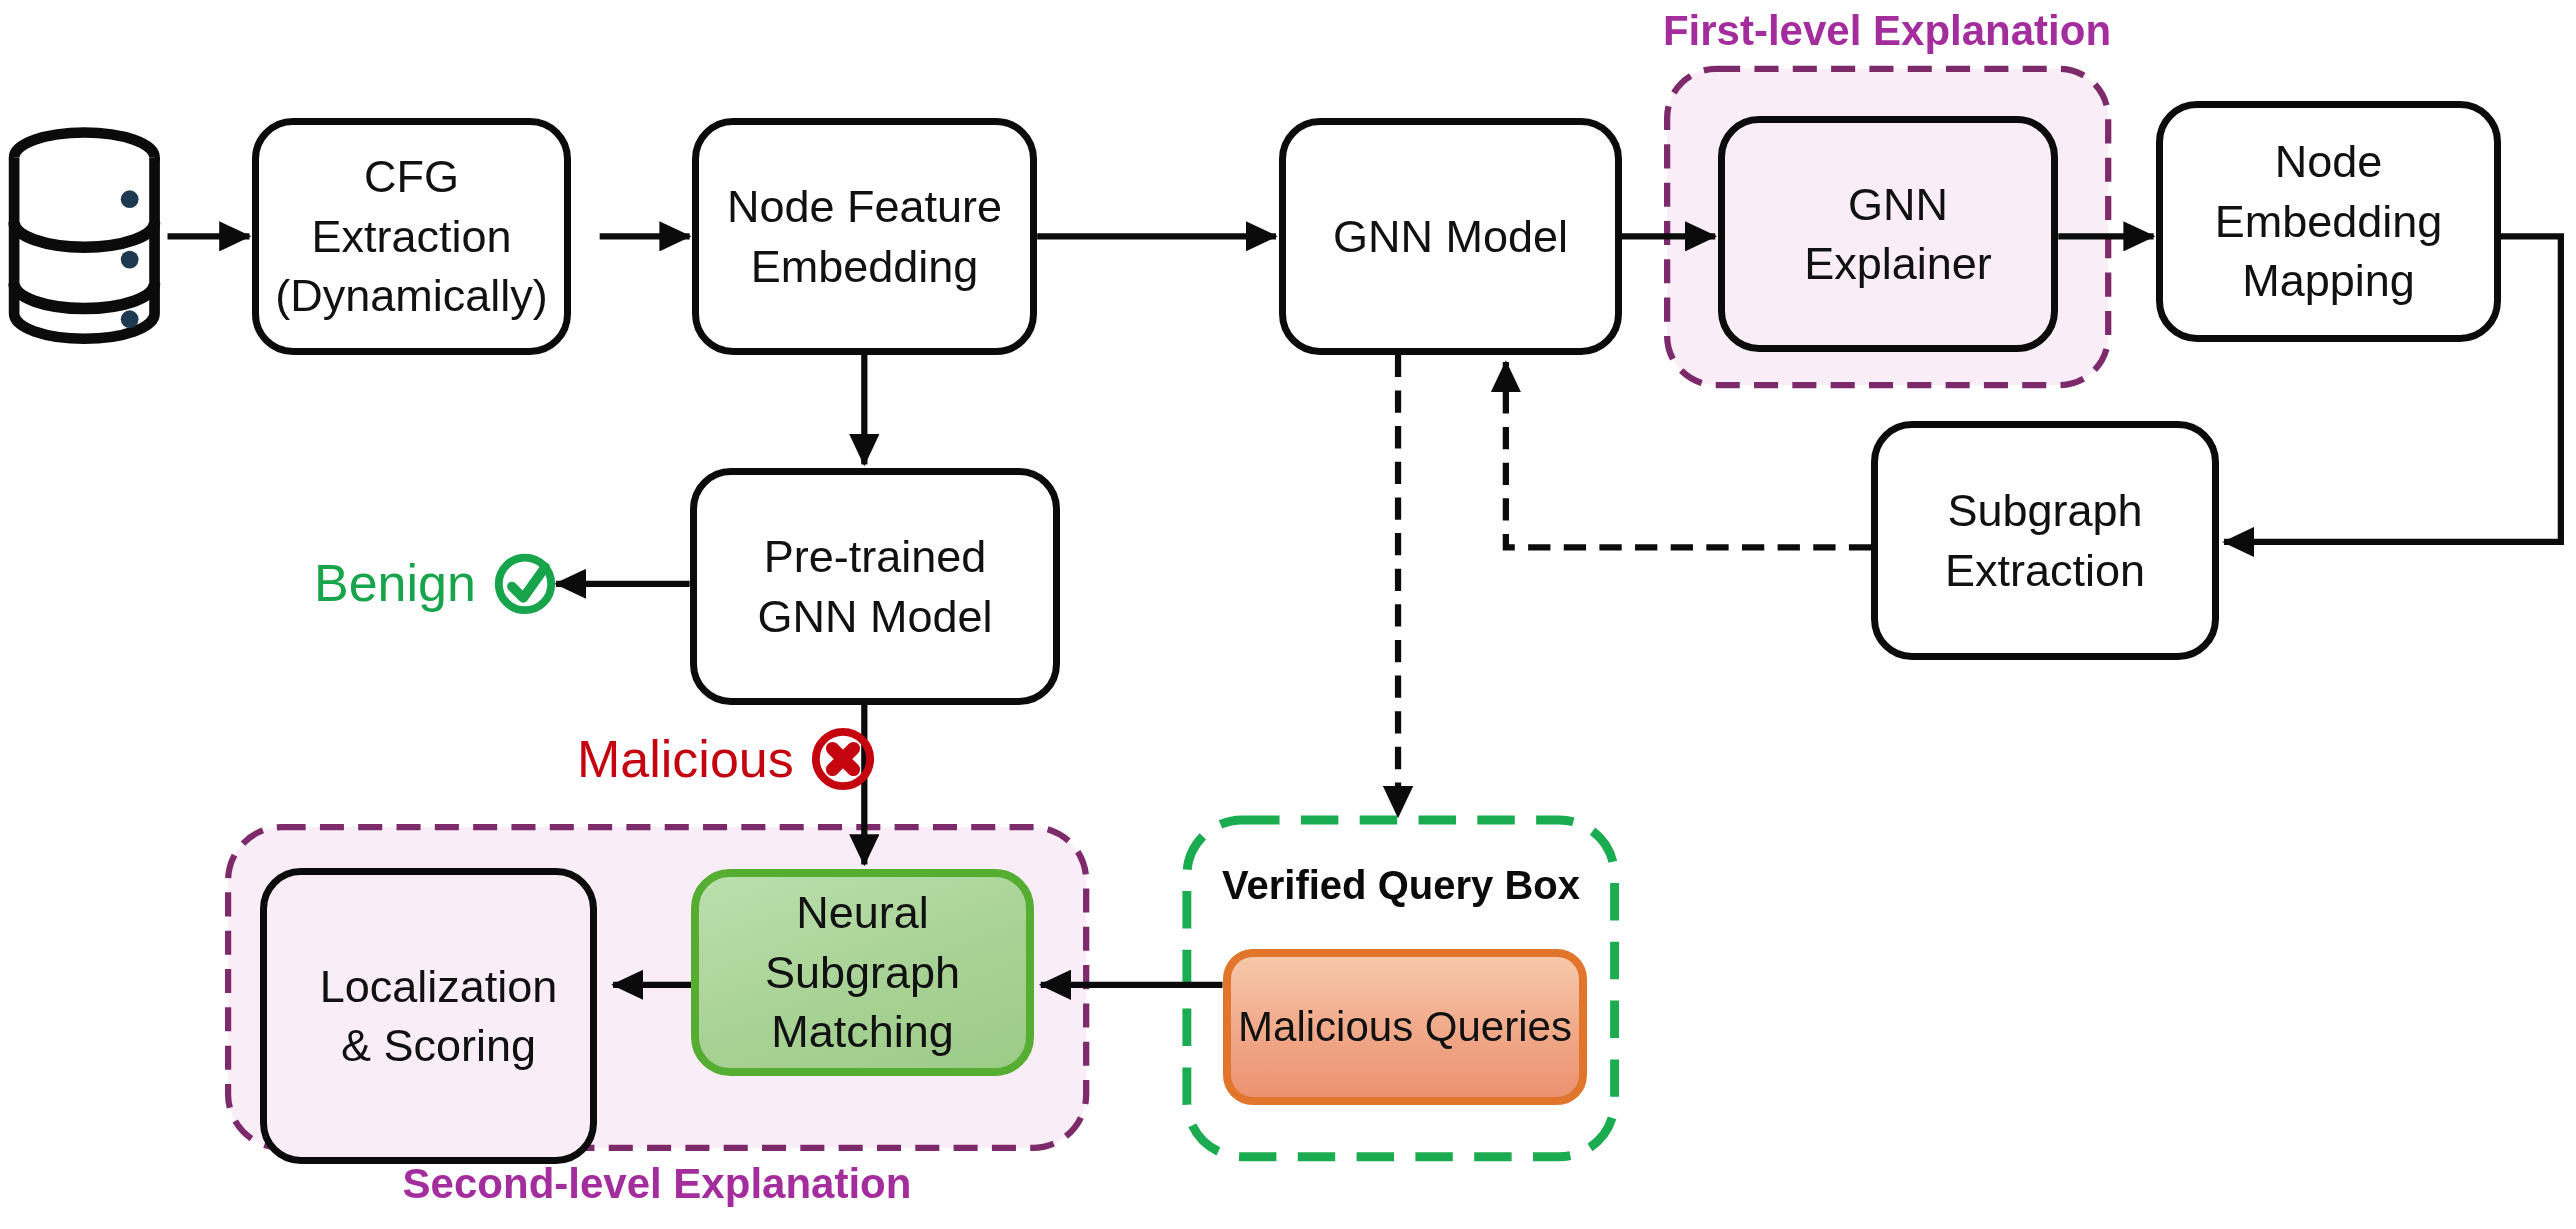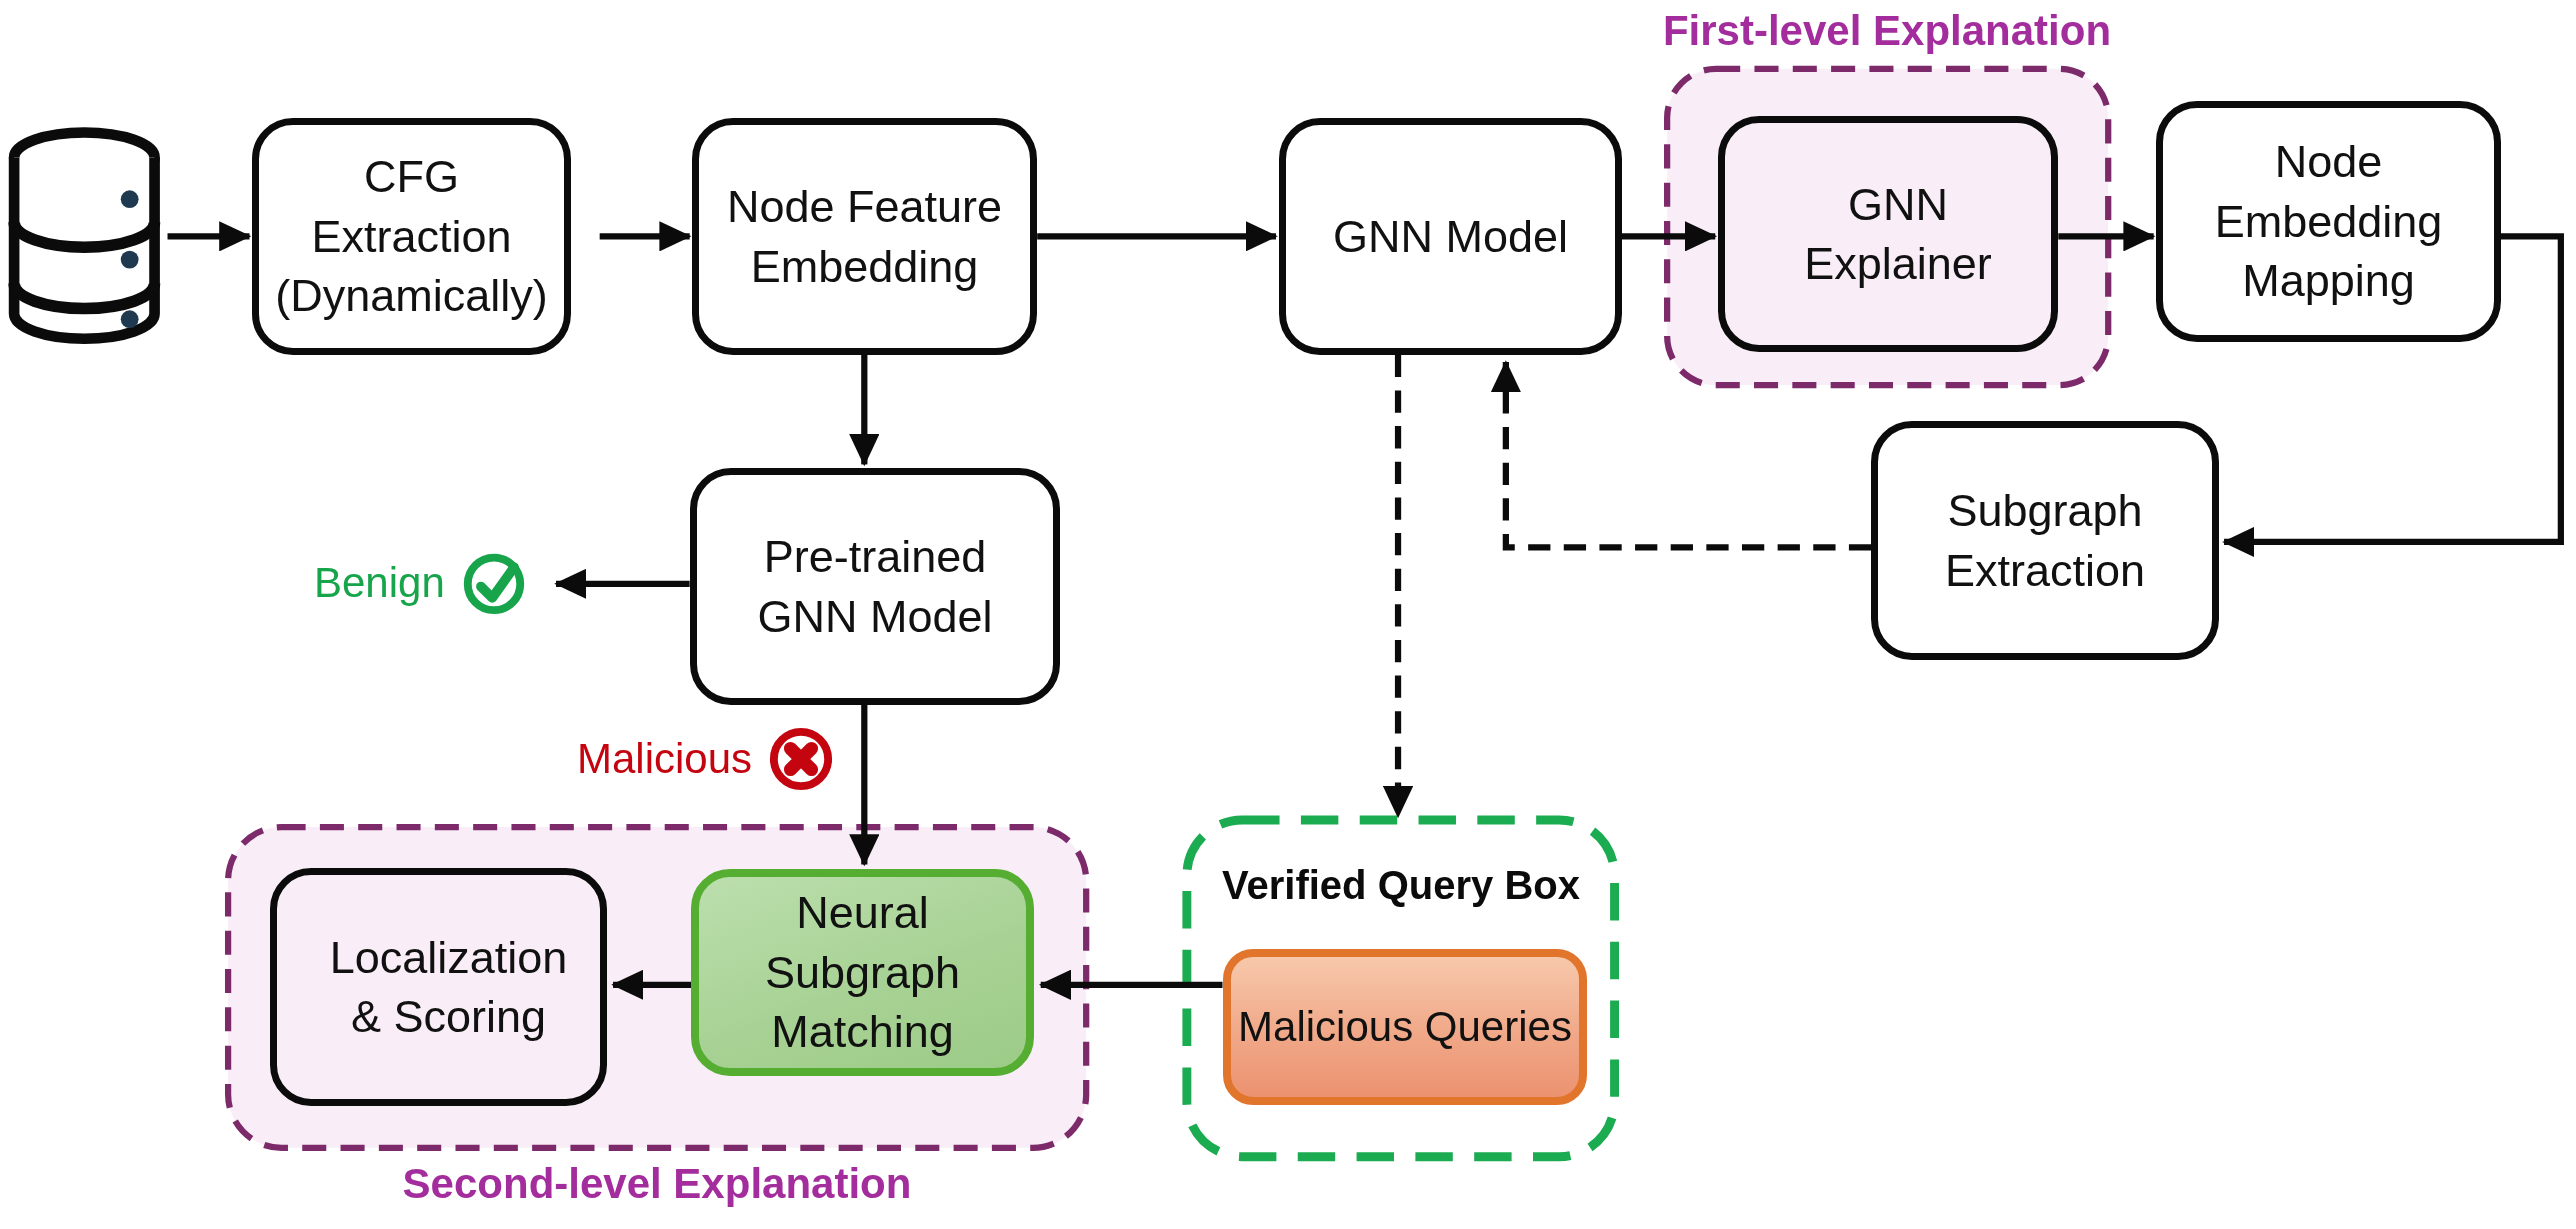--- a/index.html
+++ b/index.html
@@ -38,21 +38,21 @@
     text-align:center;
   }
   .vq-title{
     position:absolute;z-index:3;
     font-size:40px;font-weight:bold;color:#0b0b0b;
     text-align:center;
   }
   .verdict{
     position:absolute;z-index:3;
     display:flex;align-items:center;gap:14.3px;
-    font-size:42px;
+    font-size:52px;
   }
   .verdict.benign{color:#17a44b;}
   .verdict.malicious{color:#c40510;}
   .icon{display:block;}
 </style>
 </head>
 <body>
 
 <div id="canvas">
 
@@ -108,21 +108,21 @@
   <div class="node" style="left:2156px;top:101px;width:345px;height:241px;">Node
 Embedding
 Mapping</div>
 
   <div class="node" style="left:1871px;top:421px;width:348px;height:239px;">Subgraph
 Extraction</div>
 
   <div class="node" style="left:690px;top:468px;width:370px;height:237px;">Pre-trained
 GNN Model</div>
 
-  <div class="node pink" style="left:270px;top:868px;width:337px;height:238px;">Localization
+  <div class="node pink" style="left:260px;top:868px;width:337px;height:296px;">Localization
 &amp; Scoring</div>
 
   <div class="node green" style="left:691px;top:869px;width:343px;height:207px;">Neural
 Subgraph
 Matching</div>
 
   <div class="node orange" style="left:1223px;top:949px;width:364px;height:156px;">Malicious Queries</div>
 
   <div class="group-title" style="left:1575px;top:7.1px;width:624px;">First-level Explanation</div>
 

